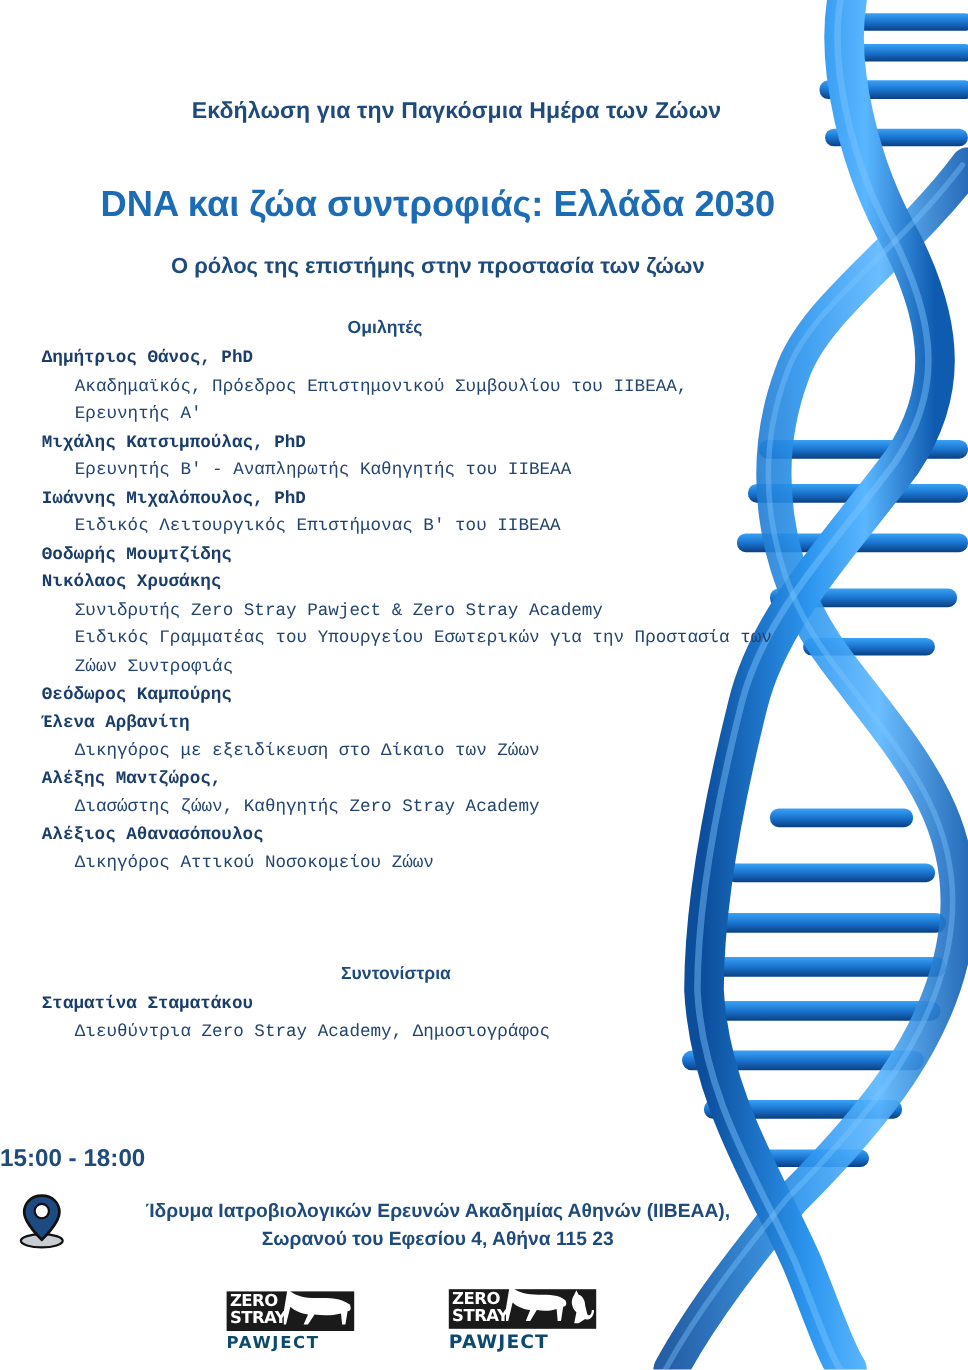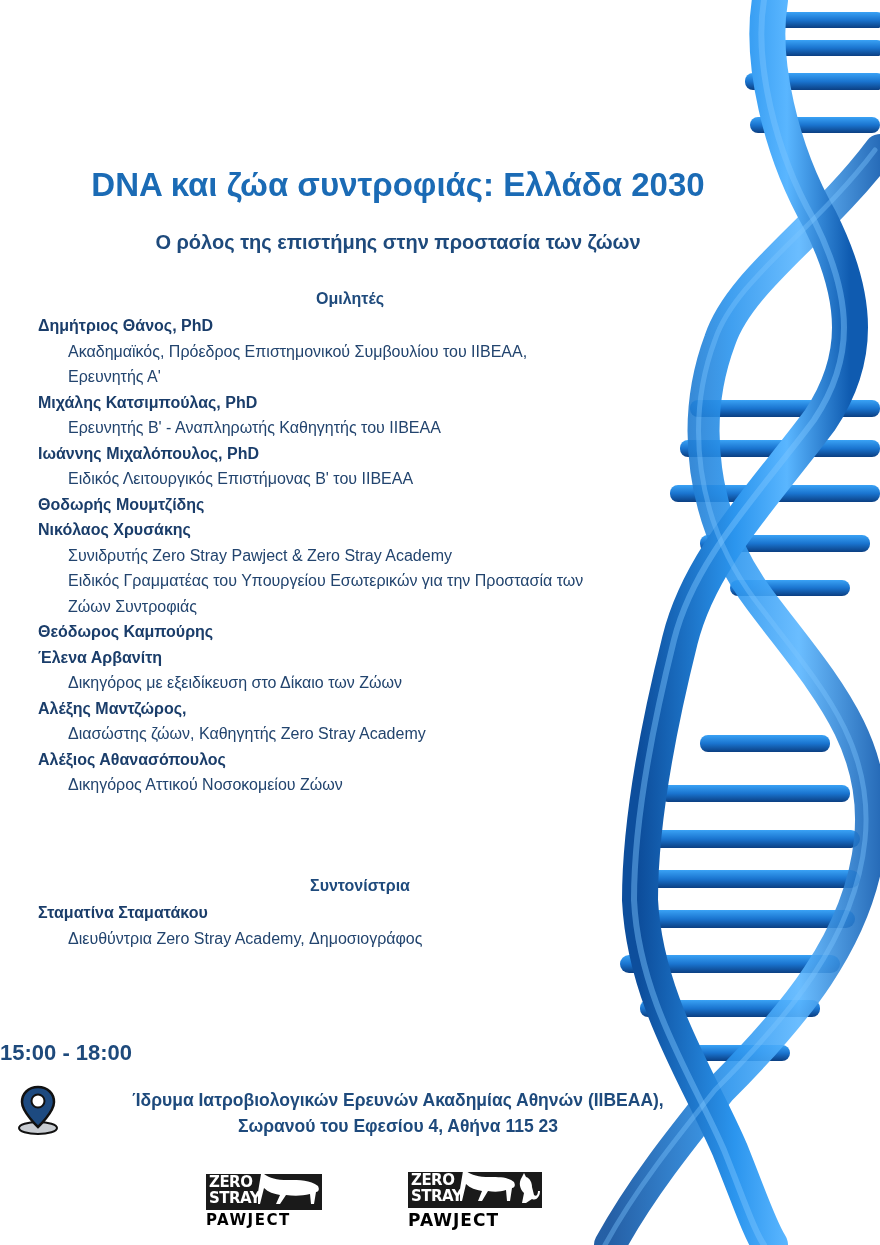--- a/index.html
+++ b/index.html
@@ -26,21 +26,21 @@
     }
     .subtitle {
       position: absolute; top: 231px; left: 0; width: 796px; text-align: center;
       font-size: 20px; font-weight: bold; color: #1e4a7c;
     }
     .section-heading {
       position: absolute; left: 0; width: 700px; text-align: center;
       font-size: 16px; font-weight: bold; color: #1e4a7c;
     }
     .people { position: absolute; left: 38px; width: 680px; }
-    .line { height: 25.5px; line-height: 25.5px; font-size: 16px; white-space: nowrap; }
+    .line { height: 25.5px; line-height: 25.5px; font-size: 16px; white-space: nowrap; font-family: Liberation Mono, monospace; }
     .name { font-weight: bold; color: #1a3d6a; }
     .role { padding-left: 30px; color: #22446e; }
 
     .date {
       position: absolute; top: 1004px; left: 0; width: 752px; text-align: center;
       font-size: 22px; font-weight: bold; color: #1e4a7c;
     }
     .time {
       position: absolute; top: 1040px; left: 0; width: 752px; text-align: left;
       font-size: 22px; font-weight: bold; color: #1e4a7c;
@@ -49,21 +49,21 @@
     .venue {
       position: absolute; top: 1087px; left: 60px; width: 676px; text-align: center;
       font-size: 17.5px; font-weight: bold; color: #1e4a7c; line-height: 26px;
     }
     .logo { position: absolute; top: 1170px; }
     .logo-box {
       background: #1a1a1a; color: #fff; position: relative;
       font-weight: bold; font-family: "DejaVu Sans", sans-serif;
     }
     .logo-word {
-      font-family: "DejaVu Sans", sans-serif; font-weight: bold; color: #000000;
+      font-family: "DejaVu Sans", sans-serif; font-weight: bold; color: #0c4a6e;
       letter-spacing: 1.5px;
     }
   </style>
 </head>
 <body>
 
 <svg class="dna" viewBox="0 0 880 1245" xmlns="http://www.w3.org/2000/svg">
   <defs>
     <linearGradient id="strandGrad" x1="0" y1="0" x2="1" y2="0">
       <stop offset="0" stop-color="#0d4e9c"></stop>
@@ -101,20 +101,21 @@
   <path d="M 880 150 C 820 230, 740 280, 720 340 C 690 420, 700 520, 760 600 C 820 680, 880 740, 870 840 C 860 940, 790 1020, 720 1090 C 680 1140, 640 1190, 610 1245" fill="none" stroke="url(#strandGrad)" stroke-width="32" stroke-linecap="round" opacity="0.9"></path>
 
   <path d="M 770 0 C 760 60, 780 150, 820 220 C 860 300, 860 360, 820 420 C 760 500, 700 560, 680 640 C 660 720, 640 820, 640 900 C 645 1000, 700 1080, 730 1150 C 750 1200, 760 1230, 770 1245" fill="none" stroke="url(#strandGrad)" stroke-width="36" stroke-linecap="round"></path>
 
   <path d="M 770 0 C 760 60, 780 150, 820 220 C 860 300, 860 360, 820 420 C 760 500, 700 560, 680 640 C 660 720, 640 820, 640 900 C 645 1000, 700 1080, 730 1150 C 750 1200, 760 1230, 770 1245" fill="none" stroke="#7cc6ff" stroke-width="6" stroke-linecap="round" opacity="0.45" transform="translate(-6,0)"></path>
   <path d="M 880 150 C 820 230, 740 280, 720 340 C 690 420, 700 520, 760 600 C 820 680, 880 740, 870 840 C 860 940, 790 1020, 720 1090 C 680 1140, 640 1190, 610 1245" fill="none" stroke="#7cc6ff" stroke-width="5" stroke-linecap="round" opacity="0.4" transform="translate(-5,0)"></path>
 </svg>
 
 <div class="content">
 
+  <div class="event-kicker">Εκδήλωση για την Παγκόσμια Ημέρα των Ζώων</div>
   <div class="main-title">DNA και ζώα συντροφιάς: Ελλάδα 2030</div>
   <div class="subtitle">Ο ρόλος της επιστήμης στην προστασία των ζώων</div>
 
   <div class="section-heading" style="top:290px;">Ομιλητές</div>
 
   <div class="people" style="top:313px;">
     <div class="line name">Δημήτριος Θάνος, PhD</div>
     <div class="line role">Ακαδημαϊκός, Πρόεδρος Επιστημονικού Συμβουλίου του ΙΙΒΕΑΑ,</div>
     <div class="line role">Ερευνητής Α'</div>
 

